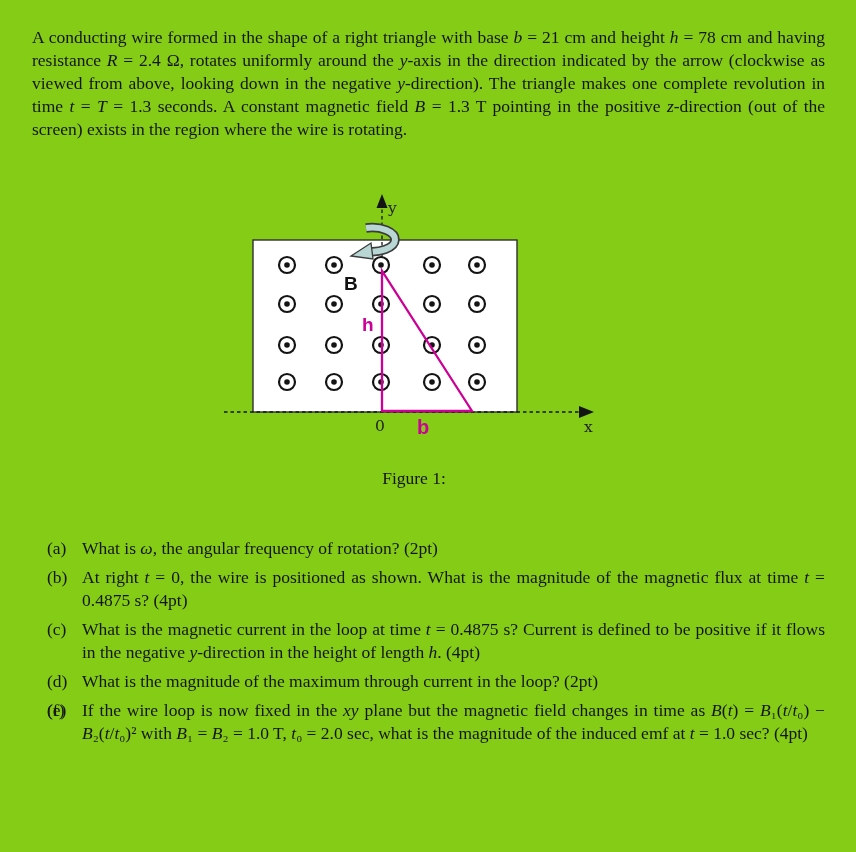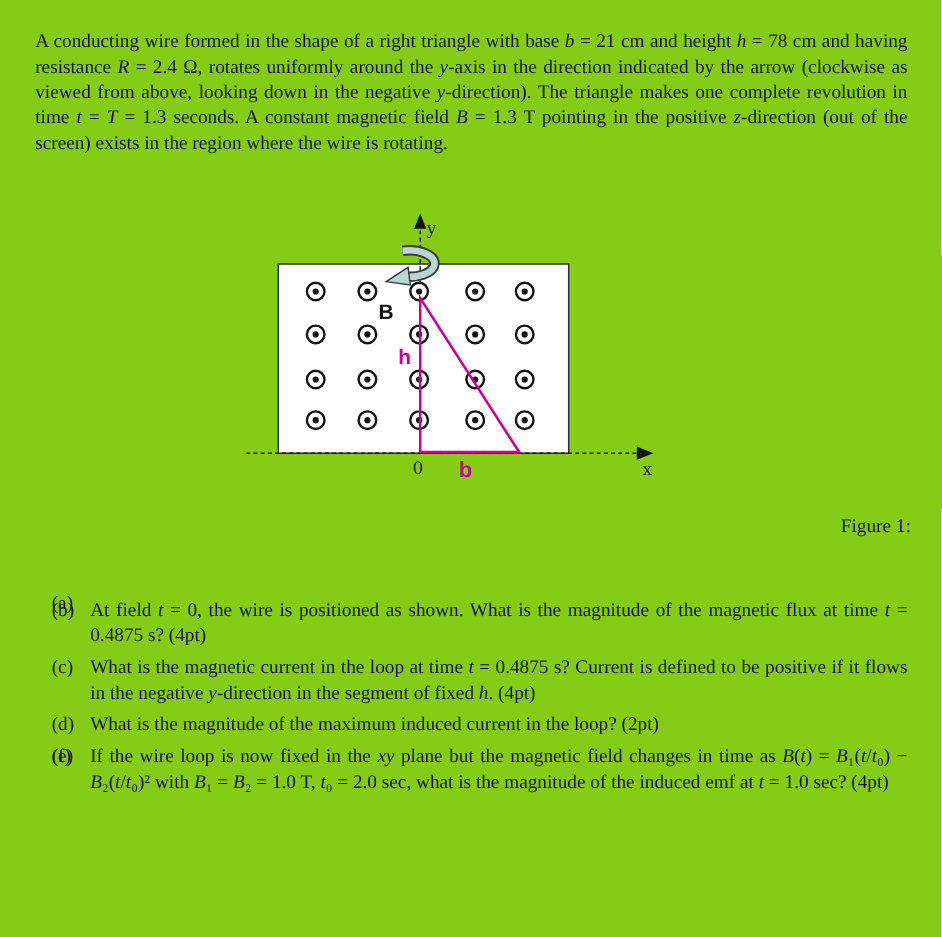--- a/index.html
+++ b/index.html
@@ -6,21 +6,21 @@
   body { width:856px; height:852px; font-family:"Liberation Serif","DejaVu Serif",serif; color:#151515; }
   .page { position:relative; width:856px; height:852px; background:#84cc16; overflow:hidden; }
 
   .intro { position:absolute; left:32px; top:26px; width:793px; margin:0;
            font-size:17.5px; line-height:23px; text-align:justify; }
   .it { font-style:italic; }
 
   .figure-wrap { position:absolute; left:200px; top:185px; width:430px; height:262px; }
   .figure-wrap svg { display:block; }
 
-  .caption { position:absolute; left:0px; top:468px; width:828px; text-align:right;
+  .caption { position:absolute; left:0px; top:468px; width:828px; text-align:center;
              font-size:17.5px; }
 
   .questions { position:absolute; left:47px; top:537px; width:778px; }
   .q-item { position:relative; padding-left:35px; margin-bottom:6px;
             font-size:17.5px; line-height:23px; text-align:justify; }
   .q-label { position:absolute; left:0; top:0; }
 
   .svg-serif { font-family:"DejaVu Serif","Liberation Serif",serif; font-size:15.5px; fill:#222; }
   .svg-sans-bold { font-family:"Liberation Sans","DejaVu Sans",sans-serif; font-weight:bold; }
 </style>
@@ -90,32 +90,33 @@
       <text x="584" y="432" class="svg-serif">x</text>
       <text x="388" y="213" class="svg-serif">y</text>
     </svg>
   </div>
 
   <div class="caption">Figure 1:</div>
 
   <div class="questions">
     <div class="q-item">
       <span class="q-label">(a)</span>
+      <span class="q-text"><span>What is </span><span class="it">ω</span><span>, the angular frequency of rotation? (2pt)</span></span>
     </div>
     <div class="q-item">
       <span class="q-label">(b)</span>
-      <span class="q-text"><span>At field </span><span class="it">t</span><span> = 0, the wire is positioned as shown. What is the magnitude of the magnetic flux at time </span><span class="it">t</span><span> = 0.4875 s? (4pt)</span></span>
+      <span class="q-text"><span>At right </span><span class="it">t</span><span> = 0, the wire is positioned as shown. What is the magnitude of the magnetic flux at time </span><span class="it">t</span><span> = 0.4875 s? (4pt)</span></span>
     </div>
     <div class="q-item">
       <span class="q-label">(c)</span>
-      <span class="q-text"><span>What is the magnetic current in the loop at time </span><span class="it">t</span><span> = 0.4875 s? Current is defined to be positive if it flows in the negative </span><span class="it">y</span><span>-direction in the segment of fixed </span><span class="it">h</span><span>. (4pt)</span></span>
+      <span class="q-text"><span>What is the magnetic current in the loop at time </span><span class="it">t</span><span> = 0.4875 s? Current is defined to be positive if it flows in the negative </span><span class="it">y</span><span>-direction in the height of length </span><span class="it">h</span><span>. (4pt)</span></span>
     </div>
     <div class="q-item">
       <span class="q-label">(d)</span>
-      <span class="q-text"><span>What is the magnitude of the maximum induced current in the loop? (2pt)</span></span>
+      <span class="q-text"><span>What is the magnitude of the maximum through current in the loop? (2pt)</span></span>
     </div>
     <div class="q-item">
       <span class="q-label">(e)</span>
     </div>
     <div class="q-item">
       <span class="q-label">(f)</span>
       <span class="q-text"><span>If the wire loop is now fixed in the </span><span class="it">xy</span><span> plane but the magnetic field changes in time as </span><span class="it">B</span><span>(</span><span class="it">t</span><span>) = </span><span class="it">B</span><span>₁(</span><span class="it">t</span><span>/</span><span class="it">t</span><span>₀) − </span><span class="it">B</span><span>₂(</span><span class="it">t</span><span>/</span><span class="it">t</span><span>₀)² with </span><span class="it">B</span><span>₁ = </span><span class="it">B</span><span>₂ = 1.0 T, </span><span class="it">t</span><span>₀ = 2.0 sec, what is the magnitude of the induced emf at </span><span class="it">t</span><span> = 1.0 sec? (4pt)</span></span>
     </div>
   </div>
 

